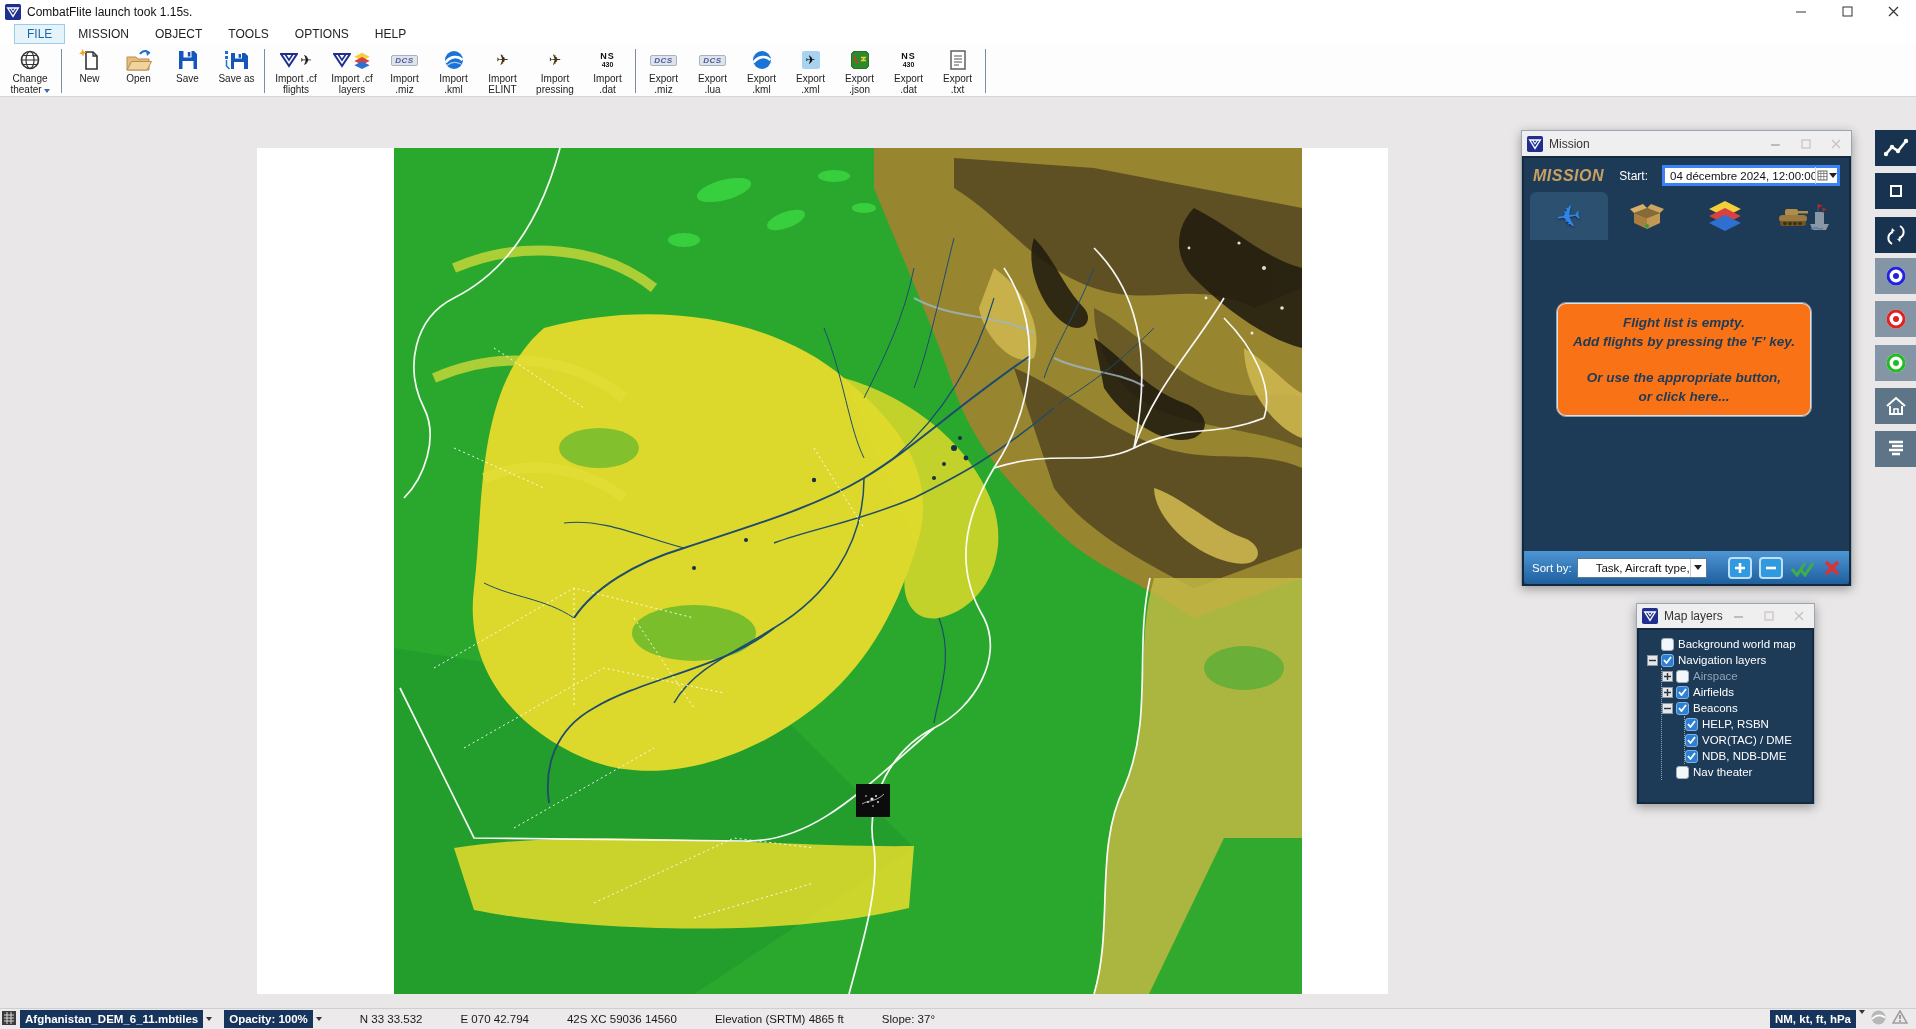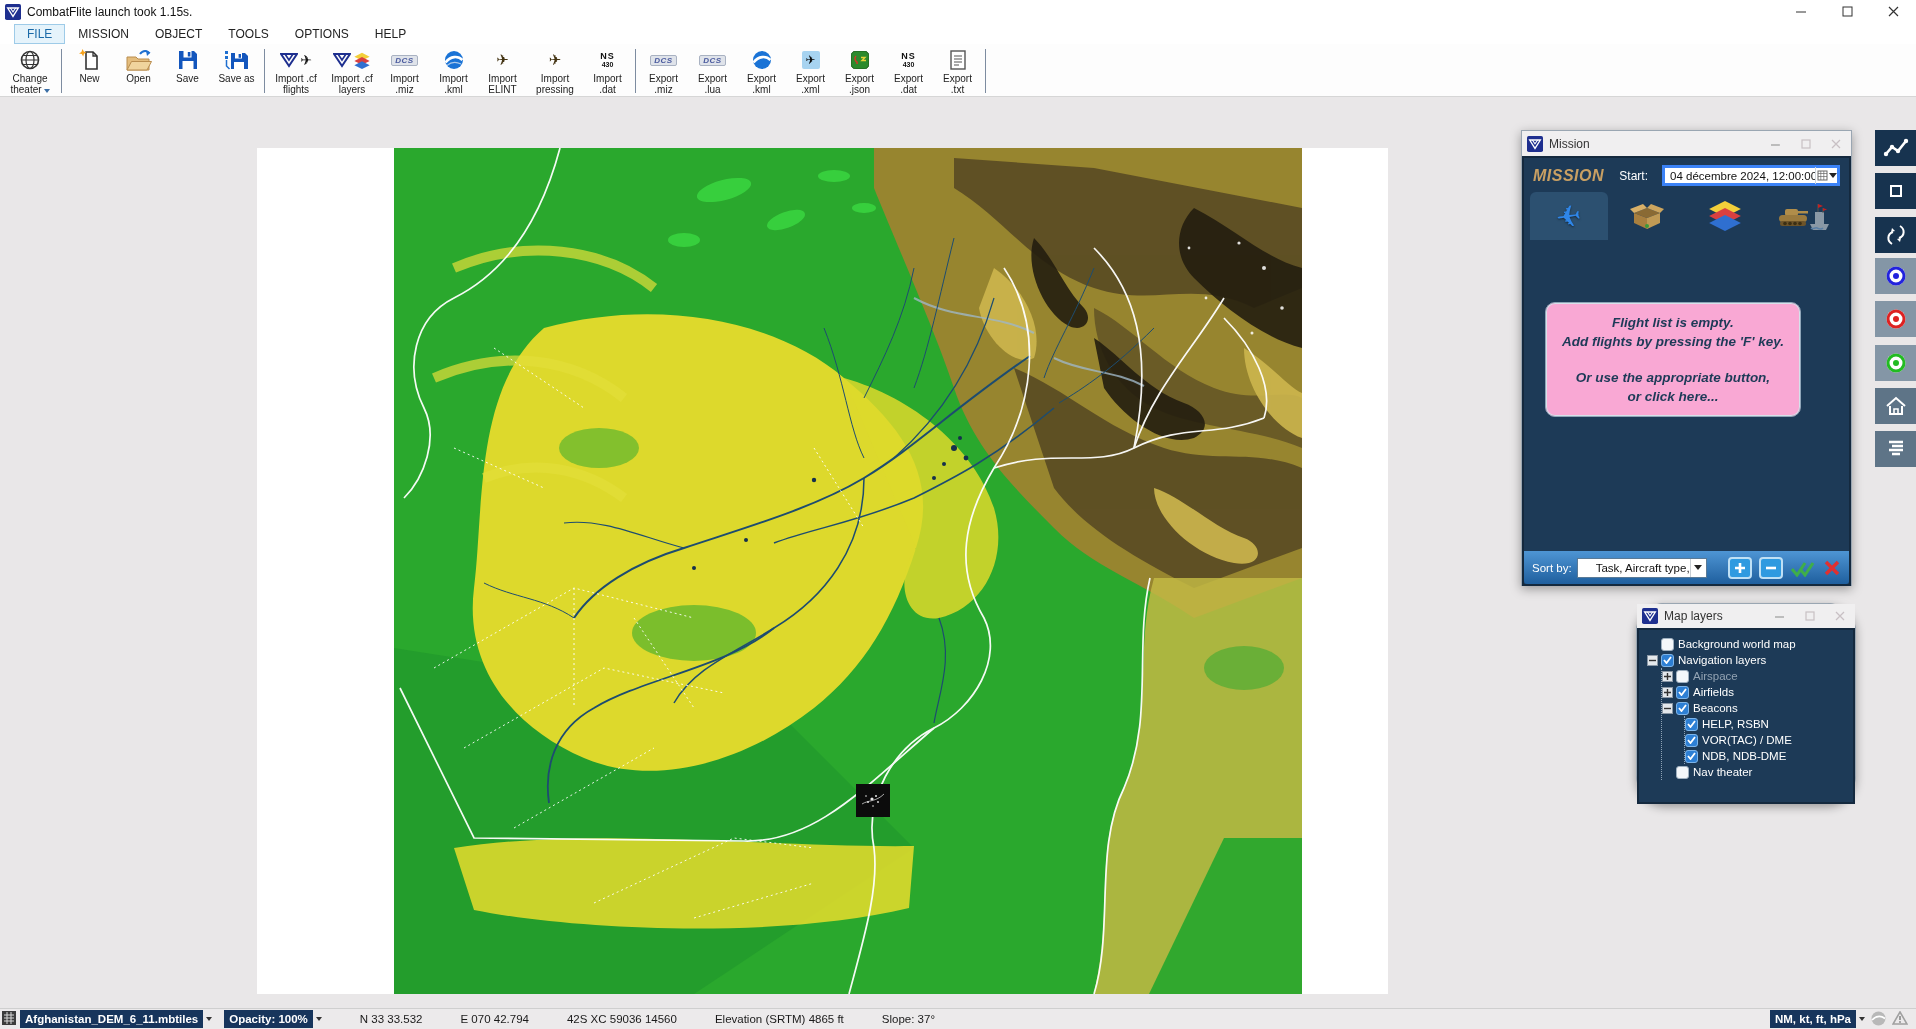--- a/index.html
+++ b/index.html
@@ -54,32 +54,32 @@
   .start-label { color:#fff; font-size:12px; margin-left:auto; margin-right:14px; }
   .start-field { width:178px; height:21px; background:#fff; border:3px solid #3b82f6; display:flex; align-items:center; font-size:11.5px; color:#111; padding:0 0 0 5px; }
   .start-field .val { flex:1; white-space:nowrap; overflow:hidden; }
   .cal-btn { width:22px; height:17px; display:flex; align-items:center; justify-content:center; gap:1px; border-left:1px solid #cfd6dd; }
   .dcaret { width:0; height:0; border-left:4px solid transparent; border-right:4px solid transparent; border-top:5px solid #222; }
   .tabstrip { display:flex; padding:2px 6px 0 6px; height:50px; }
   .mtab { width:78px; display:flex; align-items:center; justify-content:center; }
   .mtab.sel { background:#2c5070; border-radius:6px 6px 0 0; }
   .jettab { font-size:30px; color:#2f86e8; display:inline-block; transform:scaleX(-1) rotate(8deg); text-shadow:0 1px 2px rgba(0,0,0,.5); }
   .mission-content { flex:1; position:relative; }
-  .empty-box { position:absolute; left:21px; top:62px; width:256px; background:#f9a8d4; border:1px solid #8fa5b8; border-radius:10px; padding:10px 6px; text-align:center; color:#1d3a57; font-weight:bold; font-style:italic; font-size:13.5px; line-height:19px; box-shadow:inset 0 0 0 1px #d7e1ea; }
+  .empty-box { position:absolute; left:32px; top:62px; width:256px; background:#f97316; border:1px solid #8fa5b8; border-radius:10px; padding:10px 6px; text-align:center; color:#1d3a57; font-weight:bold; font-style:italic; font-size:13.5px; line-height:19px; box-shadow:inset 0 0 0 1px #d7e1ea; }
   .empty-gap { height:17px; }
   .sortbar { height:33px; background:linear-gradient(#4e95d4,#1f5f9e); display:flex; align-items:center; padding:0 8px; border-radius:0 0 3px 3px; }
   .sort-label { color:#fff; font-size:11.5px; margin-right:5px; }
   .sort-select { width:130px; height:20px; background:#fff; border:1px solid #5a7a96; display:flex; align-items:center; font-size:11.5px; color:#111; padding-left:18px; }
   .sort-select .val { flex:1; white-space:nowrap; overflow:hidden; }
   .sort-dd { width:16px; height:18px; display:flex; align-items:center; justify-content:center; border-left:1px solid #c8ced4; }
   .sq-btn { width:24px; height:22px; border-radius:4px; background:#2f9ae0; border:2px solid #bfe0f5; display:flex; align-items:center; justify-content:center; margin-left:7px; }
   .sq-btn svg { display:block; }
   .sortbar .iconbtn { margin-left:7px; display:flex; align-items:center; }
 
-  .layers-panel { left:1636px; top:603px; width:220px; height:201px;border-radius:28px; }
+  .layers-panel { left:1636px; top:603px; width:179px; height:201px; }
   .layers-body { height:176px; background:#1d3a57; border:2px solid #14293e; padding:6px 4px 4px 8px; font-size:11.5px; color:#fff; }
   .trow { display:flex; align-items:center; height:16px; white-space:nowrap; }
   .lvl1 { margin-left:14px; border-left:1px dotted #8fa3b5; }
   .lvl2 { margin-left:22px; border-left:1px dotted #8fa3b5; }
   .expander { width:11px; height:11px; background:#e4e8ec; border:1px solid #8a97a5; display:flex; align-items:center; justify-content:center; margin-right:3px; flex:0 0 auto; }
   .exp-sp { width:14px; flex:0 0 auto; }
   .cb { width:13px; height:13px; border-radius:3px; margin-right:4px; flex:0 0 auto; display:flex; align-items:center; justify-content:center; }
   .cb.on { background:#2d7fd4; border:1px solid #7db4e8; }
   .cb.off { background:#f4f7fa; border:1px solid #9fb0c0; }
   .tlabel.gray { color:#93a3b3; }
@@ -88,21 +88,21 @@
   .side-btn { position:absolute; left:1875px; width:41px; height:36px; display:flex; align-items:center; justify-content:center; }
   .sb-dark { background:#17334f; }
   .sb-gray { background:#8496a6; }
   .sb-mid  { background:#5e7487; }
 
   
   .statusbar { position:absolute; left:0; top:1008px; width:1916px; height:21px; background:#eceaeb; border-top:1px solid #cfcfcf; display:flex; align-items:center; font-size:11.5px; color:#1a1a1a; }
   .chip { background:#17355c; color:#fff; font-weight:bold; height:17px; display:flex; align-items:center; padding:9px 5px; }
   .chip-caret { width:0; height:0; border-left:3.5px solid transparent; border-right:3.5px solid transparent; border-top:4px solid #333; margin:0 6px 0 3px; }
   .sb-item { margin-right:22px; white-space:nowrap;padding-left:16px; }
-  .sb-right { margin-left:auto; display:flex; align-items:center; }
+  .sb-right { margin-left:auto; display:flex; }
 </style>
 </head>
 <body>
 
 <div class="titlebar">
   <svg class="cfbadge" viewBox="0 0 18 18">
       <rect width="18" height="18" rx="2" fill="#1e2f8f"></rect>
       <path d="M3 4.5h12L9 14z" fill="none" stroke="#fff" stroke-width="1.5"></path>
       <path d="M6 4.5l3 4.2 3-4.2" fill="none" stroke="#fff" stroke-width="1.2"></path>
     </svg>

